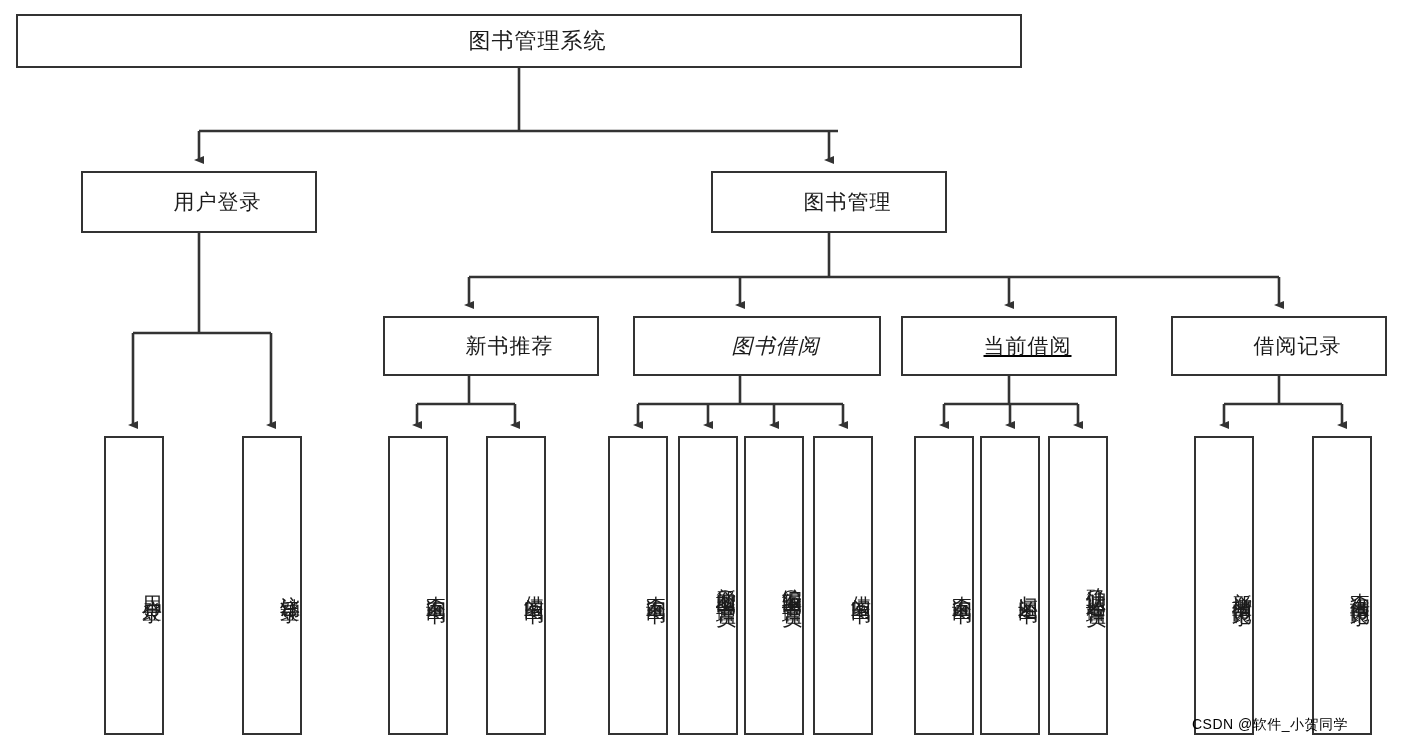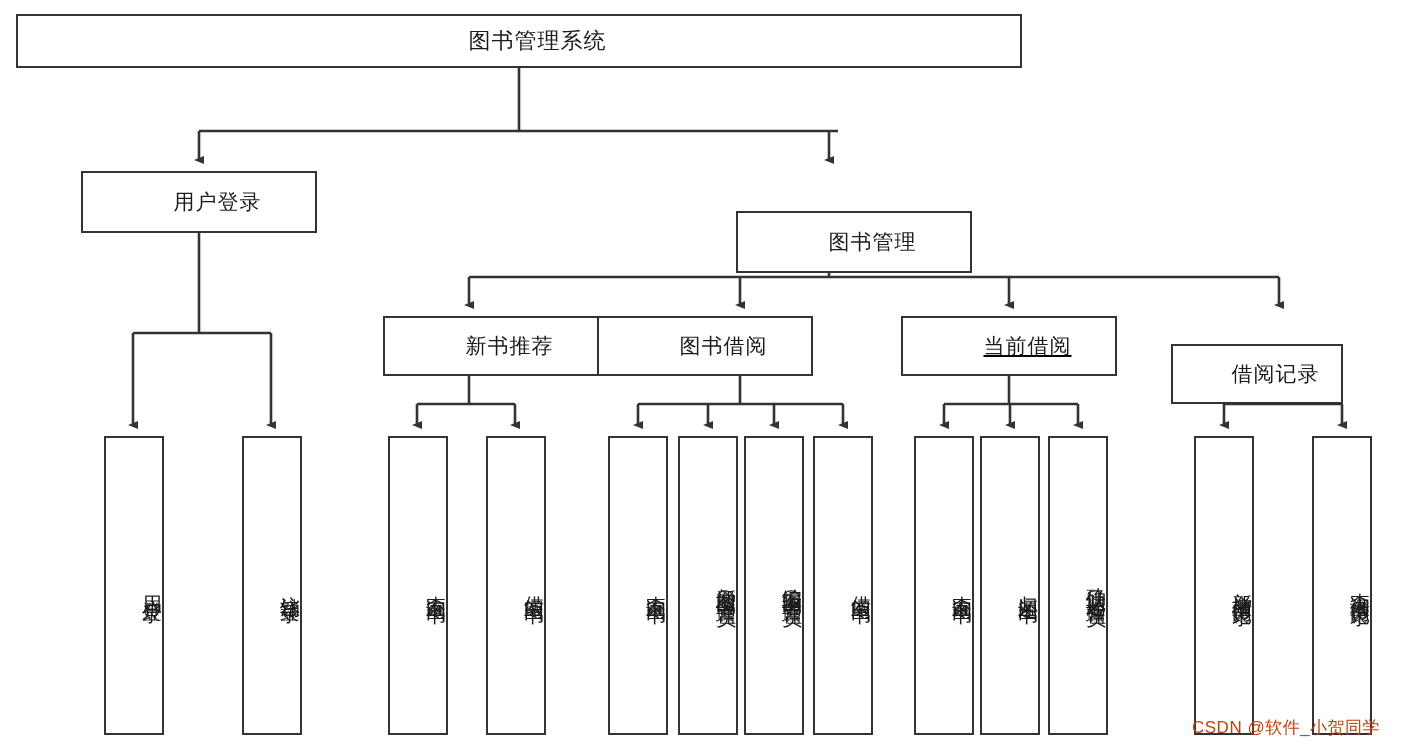--- a/index.html
+++ b/index.html
@@ -50,22 +50,22 @@
     text-orientation: mixed;
     font-size: 20px;
     letter-spacing: 3px;
     line-height: 1.0;
     white-space: normal;
     max-height: 285px;
   }
   .node.root .label { font-size: 22px; }
   .watermark {
     position: absolute;
-    color: #c2410c;
-    font-size: 17px;
+    color: #000000;
+    font-size: 14px;
     letter-spacing: 0.5px;
     white-space: nowrap;
     z-index: 5;
   }
 </style>
 </head>
 <body>
 
 <div id="canvas">
 
@@ -119,34 +119,34 @@
     </g>
   </svg>
 
   <div class="node root" style="left:16px; top:14px; width:1006px; height:54px;">
     <span class="label">图书管理系统</span>
   </div>
 
   <div class="node" style="left:81px; top:171px; width:236px; height:62px;">
     <span class="label">用户登录</span>
   </div>
-  <div class="node" style="left:736px; top:171px; width:236px; height:62px;margin-top:40px;">
+  <div class="node" style="left:711px; top:171px; width:236px; height:62px;">
     <span class="label">图书管理</span>
   </div>
 
   <div class="node" style="left:383px; top:316px; width:216px; height:60px;">
     <span class="label">新书推荐</span>
   </div>
-  <div class="node" style="left:597px; top:316px; width:216px; height:60px;">
+  <div class="node" style="left:633px; top:316px; width:248px; height:60px;font-style:italic;">
     <span class="label">图书借阅</span>
   </div>
   <div class="node" style="left:901px; top:316px; width:216px; height:60px;text-decoration:underline;">
     <span class="label">当前借阅</span>
   </div>
-  <div class="node" style="left:1171px; top:316px; width:172px; height:60px;margin-top:28px;">
+  <div class="node" style="left:1171px; top:316px; width:216px; height:60px;">
     <span class="label">借阅记录</span>
   </div>
 
   <div class="node vertical" style="left:104px; top:436px; width:60px; height:299px;">
     <span class="label">用户登录</span>
   </div>
   <div class="node vertical" style="left:242px; top:436px; width:60px; height:299px;">
     <span class="label">注销登录</span>
   </div>
 

